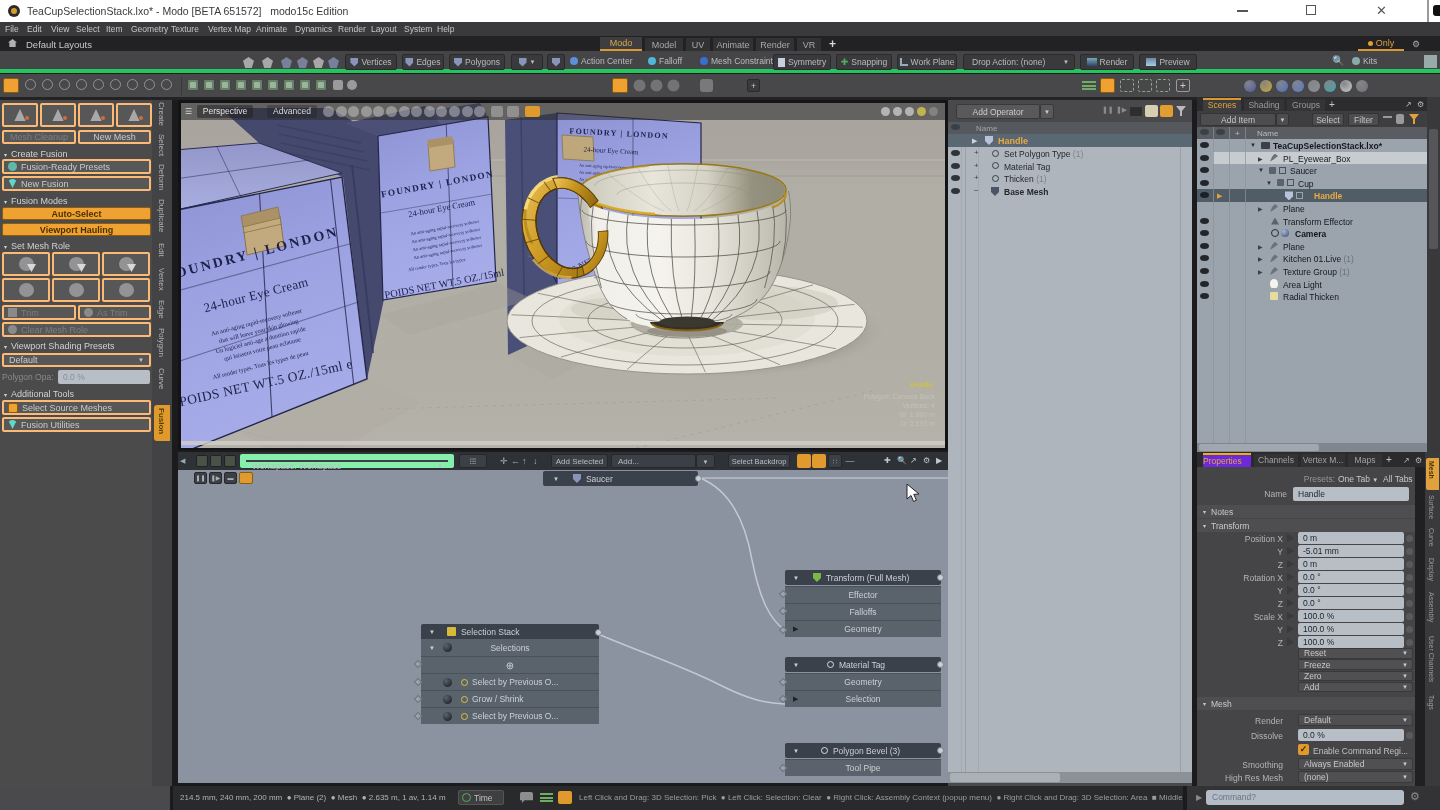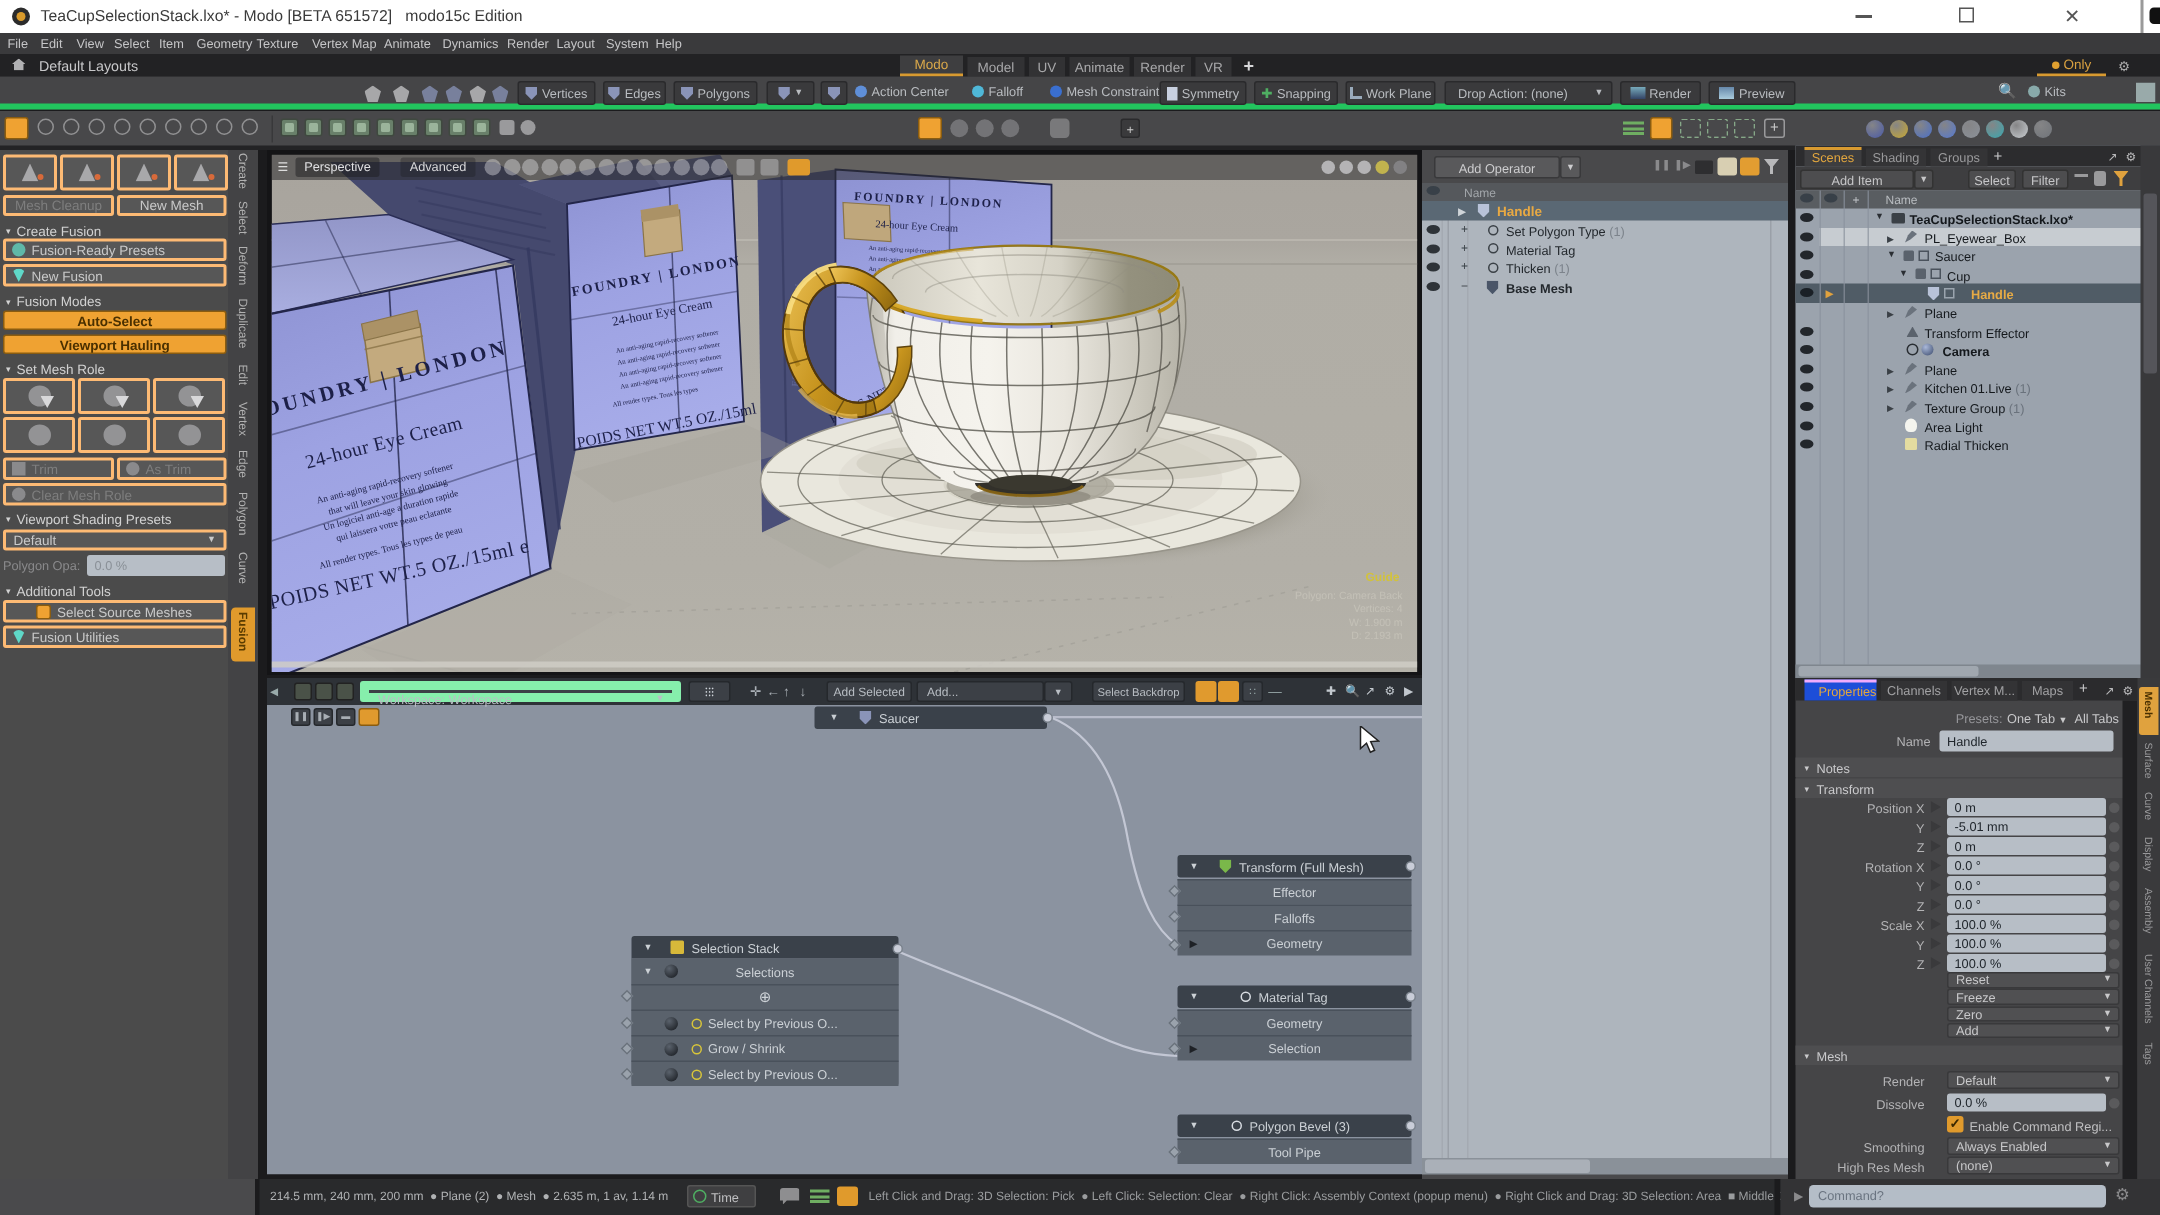--- a/index.html
+++ b/index.html
@@ -190,21 +190,21 @@
       <span style="width:15px;height:14px;border-radius:50%;background:#9a9a9c;opacity:0.9"></span>
     </div>
     <div class="a btn" style="left:2px;top:205px;width:74px;height:15px;padding-left:4px;gap:4px;color:#7e7e7e"><span style="width:9px;height:9px;background:#8a8a8c"></span>Trim</div>
     <div class="a btn" style="left:78px;top:205px;width:73px;height:15px;padding-left:4px;gap:4px;color:#7e7e7e"><span style="width:9px;height:9px;border-radius:50%;background:#8a8a8c"></span>As Trim</div>
     <div class="a btn" style="left:2px;top:222px;width:149px;height:15px;padding-left:4px;gap:4px;color:#7e7e7e"><span style="width:9px;height:9px;border-radius:50%;background:#8a8a8c"></span>Clear Mesh Role</div>
     <div class="a hdr" style="left:4px;top:241px"><span style="font-size:6px">▾</span>Viewport Shading Presets</div>
     <div class="a btn" style="left:2px;top:253px;width:149px;height:14px;padding-left:5px">Default<span style="position:absolute;right:5px;font-size:6px">▼</span></div>
     <div class="a" style="left:2px;top:272px;color:#8a8a8c;font-size:8.5px">Polygon Opa:</div>
     <div class="a fld" style="left:58px;top:270px;width:92px;height:14px;color:#8a9097">0.0 %</div>
     <div class="a hdr" style="left:4px;top:289px"><span style="font-size:6px">▾</span>Additional Tools</div>
-    <div class="a btn" style="left:2px;top:300px;width:149px;height:15px;padding-left:20px;gap:4px"><span class="ob" style="width:10px;height:10px;position:static;display:inline-block"></span>Select Source Meshes</div>
+    <div class="a btn" style="left:2px;top:300px;width:149px;height:15px;padding-left:4px;gap:4px"><span class="ob" style="width:10px;height:10px;position:static;display:inline-block"></span>Select Source Meshes</div>
     <div class="a btn" style="left:2px;top:317px;width:149px;height:15px;padding-left:4px;gap:4px"><span style="width:9px;height:9px;border-radius:50%;background:#5fd8c8;clip-path:polygon(0 0,100% 0,50% 100%)"></span>Fusion Utilities</div>
   </div>
 <div class="a" style="left:152px;top:100px;width:20px;height:686px;background:#434345">
     <div class="a vtab" style="left:5px;top:2px">Create</div>
     <div class="a vtab" style="left:5px;top:34px">Select</div>
     <div class="a vtab" style="left:5px;top:64px">Deform</div>
     <div class="a vtab" style="left:5px;top:99px">Duplicate</div>
     <div class="a vtab" style="left:5px;top:143px">Edit</div>
     <div class="a vtab" style="left:5px;top:168px">Vertex</div>
     <div class="a vtab" style="left:5px;top:200px">Edge</div>
@@ -644,21 +644,21 @@
     <div class="a" style="left:16px;top:30px;width:1px;height:316px;background:#8a929c;opacity:0.7"></div>
     <div class="a" style="left:32px;top:30px;width:1px;height:316px;background:#8a929c;opacity:0.7"></div>
     <div class="a" style="left:48px;top:30px;width:1px;height:316px;background:#8a929c;opacity:0.7"></div>
     <div class="a" style="left:0;top:346px;width:243px;height:9px;background:#7f868e"></div>
     <div class="a" style="left:2px;top:347px;width:120px;height:7px;background:#a0a7af;border-radius:2px"></div>
     <div class="a" style="left:230px;top:0;width:13px;height:355px;background:#39393b"></div>
     <div class="a" style="left:232px;top:32px;width:9px;height:120px;background:#55555a;border-radius:2px"></div>
   </div>
 <div class="a" style="left:1197px;top:452px;width:243px;height:334px;background:#454547">
     <div class="a" style="left:0;top:0;width:243px;height:15px;background:#2b2b2d"></div>
-    <div class="a" style="left:6px;top:1px;width:48px;height:14px;background:#1d4ed8;border-top:2px solid #f0abfc;color:#e2a63e;font-size:8.5px;text-align:right;line-height:12px">Properties</div>
+    <div class="a" style="left:6px;top:1px;width:48px;height:14px;background:#6d28d9;border-top:2px solid #eab308;color:#e2a63e;font-size:8.5px;text-align:left;line-height:12px">Properties</div>
     <div class="a" style="left:57px;top:2px;width:44px;height:13px;background:#333335;color:#a2a2a4;font-size:8.5px;text-align:center;line-height:13px">Channels</div>
     <div class="a" style="left:104px;top:2px;width:44px;height:13px;background:#333335;color:#a2a2a4;font-size:8.5px;text-align:center;line-height:13px">Vertex M...</div>
     <div class="a" style="left:151px;top:2px;width:34px;height:13px;background:#333335;color:#a2a2a4;font-size:8.5px;text-align:center;line-height:13px">Maps</div>
     <div class="a" style="left:189px;top:2px;color:#c8c8ca;font-size:10px">+</div>
     <div class="a" style="left:206px;top:4px;color:#b8b8ba;font-size:8px">↗</div>
     <div class="a" style="left:218px;top:4px;color:#b8b8ba;font-size:8px">⚙</div>
     <div class="a" style="left:230px;top:4px;color:#b8b8ba;font-size:7px">▶</div>
     <div class="a lbl" style="left:88px;top:22px;width:50px;color:#96969a">Presets:</div>
     <div class="a" style="left:141px;top:22px;color:#c8c8ca;font-size:8.5px">One Tab <span style="font-size:6px">▼</span></div>
     <div class="a" style="left:186px;top:22px;color:#c8c8ca;font-size:8.5px">All Tabs <span style="font-size:6px">▼</span></div>

